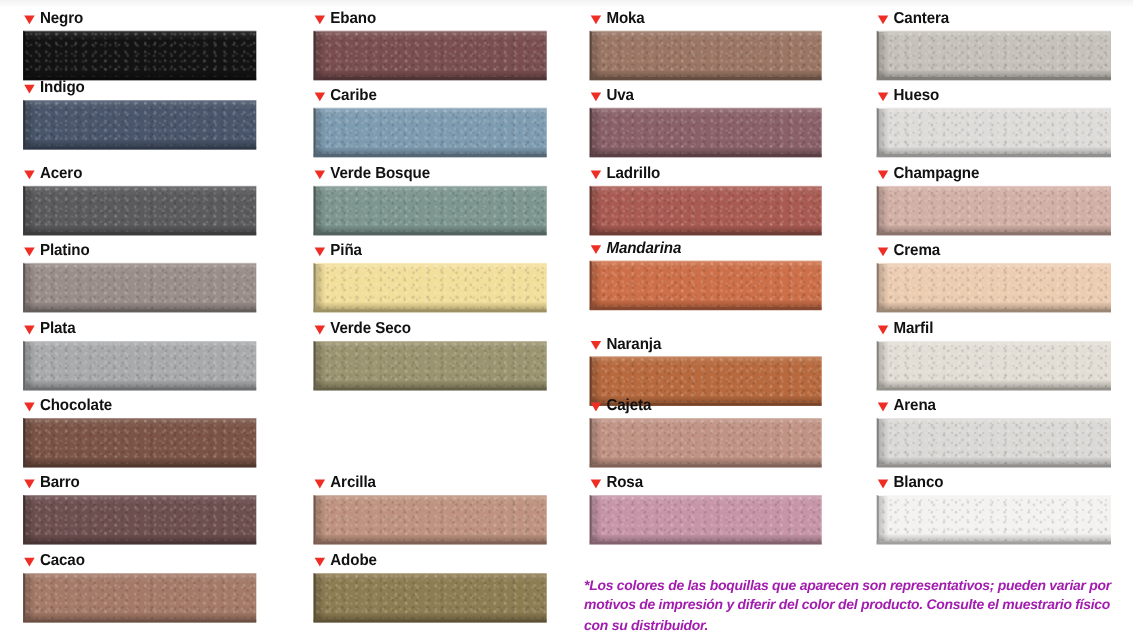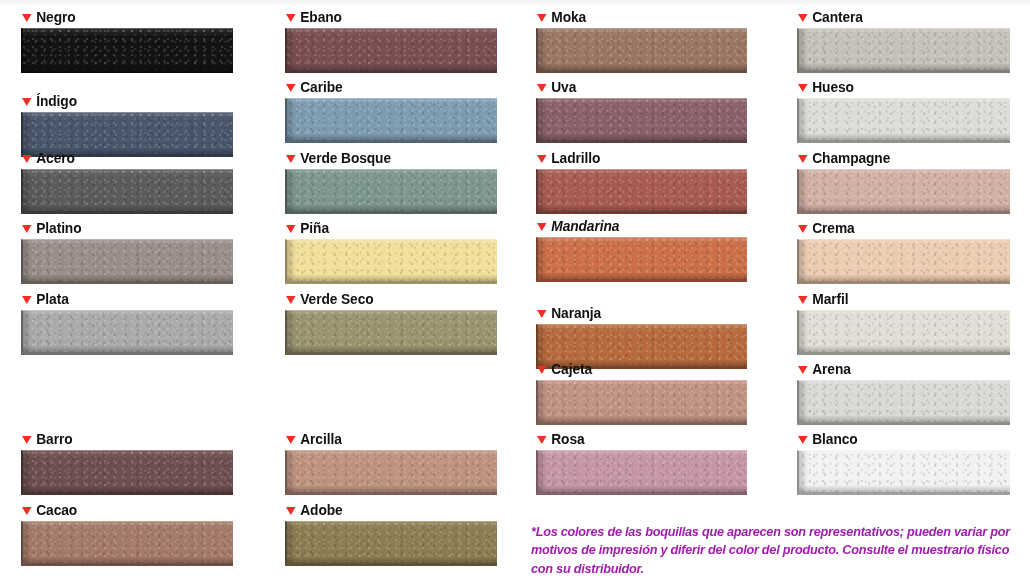--- a/index.html
+++ b/index.html
@@ -132,21 +132,21 @@
 
 <div id="sheet">
   <div class="column col-0">
       <div class="swatch-item" style="top: 8px;">
         <div class="swatch-label">
           <span class="tri"></span>
           <span>Negro</span>
         </div>
         <div class="swatch-chip" style="height: 45px; background-color: rgb(20, 19, 19);"></div>
       </div>
-      <div class="swatch-item" style="top: 92px;">
+      <div class="swatch-item" style="top: 71px;">
         <div class="swatch-label">
           <span class="tri"></span>
           <span>Índigo</span>
         </div>
         <div class="swatch-chip" style="height: 45px; background-color: rgb(73, 86, 107);"></div>
       </div>
       <div class="swatch-item" style="top: 148.8px;">
         <div class="swatch-label">
           <span class="tri"></span>
           <span>Acero</span>
@@ -159,20 +159,27 @@
           <span>Platino</span>
         </div>
         <div class="swatch-chip" style="height: 45px; background-color: rgb(154, 142, 138);"></div>
       </div>
       <div class="swatch-item" style="top: 289.6px;">
         <div class="swatch-label">
           <span class="tri"></span>
           <span>Plata</span>
         </div>
         <div class="swatch-chip" style="height: 45px; background-color: rgb(168, 170, 172);"></div>
+      </div>
+      <div class="swatch-item" style="top: 360px;">
+        <div class="swatch-label">
+          <span class="tri"></span>
+          <span>Chocolate</span>
+        </div>
+        <div class="swatch-chip" style="height: 45px; background-color: rgb(123, 84, 70);"></div>
       </div>
       <div class="swatch-item" style="top: 430.4px;">
         <div class="swatch-label">
           <span class="tri"></span>
           <span>Barro</span>
         </div>
         <div class="swatch-chip" style="height: 45px; background-color: rgb(110, 79, 79);"></div>
       </div>
       <div class="swatch-item" style="top: 500.8px;">
         <div class="swatch-label">

